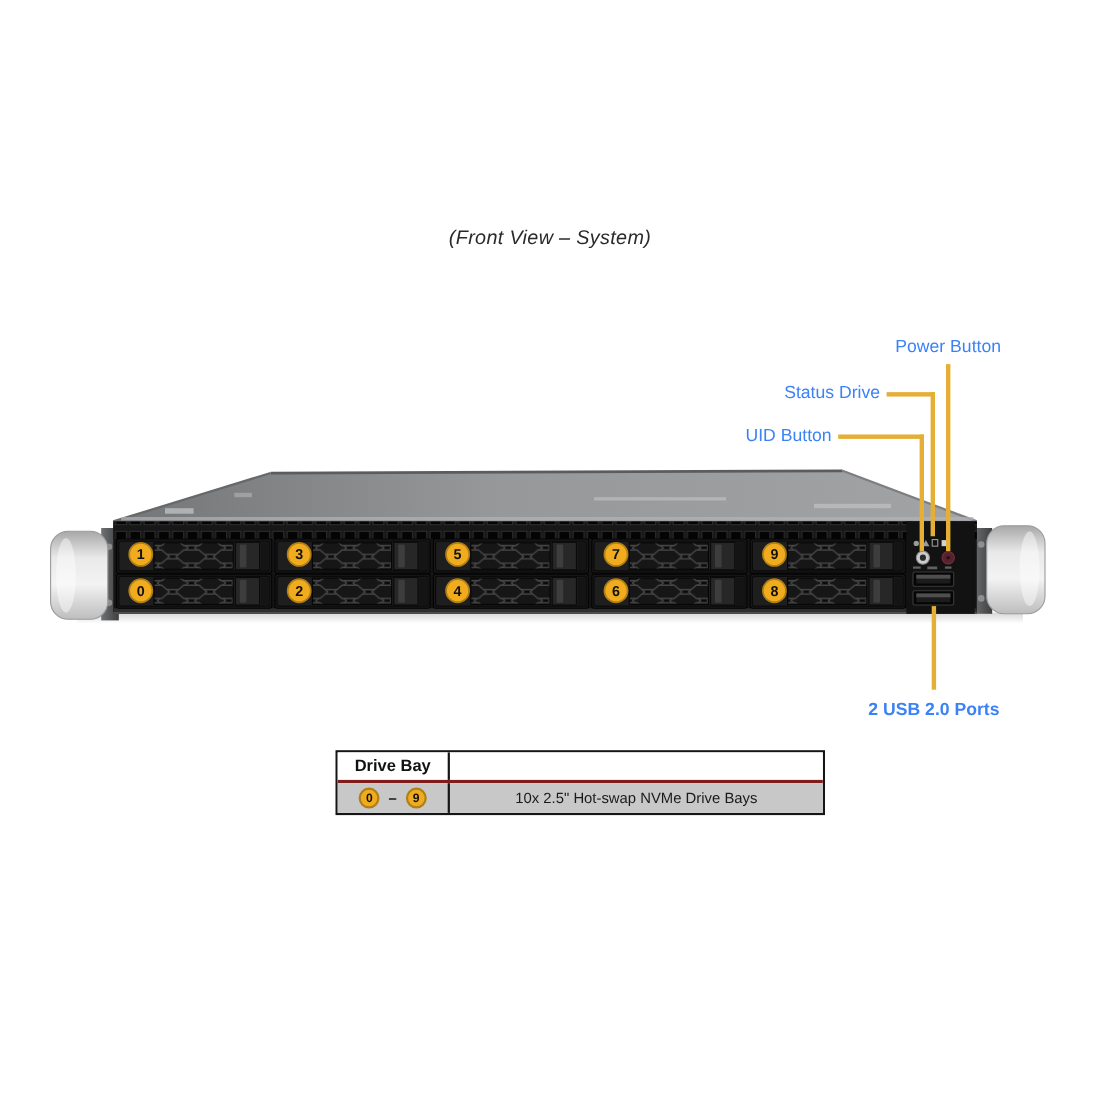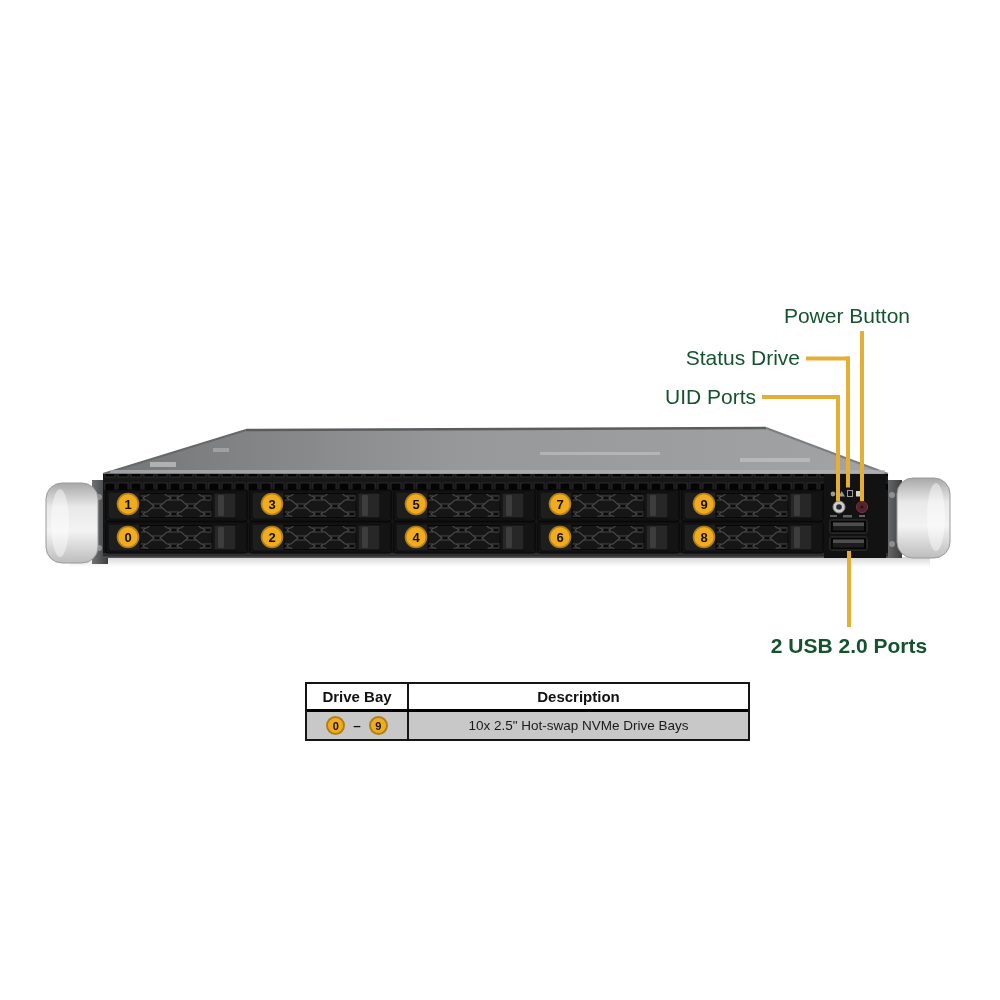--- a/index.html
+++ b/index.html
@@ -1,44 +1,45 @@
 <!DOCTYPE html>
 <html><head>
 <meta charset="utf-8">
 <style>
   html,body{margin:0;padding:0;background:#ffffff;}
   .stage{position:relative;width:1000px;height:1000px;background:#ffffff;overflow:hidden;
          font-family:"Liberation Sans", sans-serif;}
   .fig-title{position:absolute;left:0;top:206px;width:1000px;text-align:center;
              font-size:18px;font-style:italic;color:#2a2a2a;letter-spacing:.3px;}
-  .callout-label{position:absolute;font-size:21px;color:#14532d;line-height:20px;white-space:nowrap;}
+  .callout-label{position:absolute;font-size:16px;color:#3b82f6;line-height:20px;white-space:nowrap;}
   .lbl-power{left:770px;top:306px;width:140px;text-align:right;}
   .lbl-status{left:655px;top:348px;width:145px;text-align:right;}
   .lbl-uid{left:610px;top:387px;width:146px;text-align:right;}
   .lbl-usb{left:763px;top:636px;width:172px;text-align:center;font-weight:bold;}
   svg{position:absolute;left:0;top:0;}
   
   .spec-table{position:absolute;left:305px;top:682px;width:441px;border:2px solid #151515;background:#fff;}
-  .thead{display:flex;background:#ffffff;border-bottom:3px solid #000000;}
+  .thead{display:flex;background:#ffffff;border-bottom:3px solid #7f1d1d;}
   .trow{display:flex;background:#c8c8c8;}
   .cell{box-sizing:border-box;display:flex;align-items:center;justify-content:center;}
   .col1{width:102px;flex:none;border-right:2px solid #151515;}
   .col2{flex:1;}
   .th{height:25px;font-weight:bold;font-size:15px;color:#111;}
   .td{height:27px;font-size:13.5px;color:#1a1a1a;}
   .badge{width:19px;height:19px;border-radius:50%;background:#F0AC1E;border:2px solid #B07F15;
          color:#111;font-size:11px;font-weight:bold;display:inline-flex;align-items:center;
          justify-content:center;box-sizing:border-box;}
   .dash{margin:0 8px;font-weight:bold;color:#111;}
 </style>
 </head>
 <body>
 
 <div class="stage">
 
+  <div class="fig-title">(Front View – System)</div>
 
   <svg width="1000" height="670" viewBox="0 0 1000 670">
     <defs>
       <linearGradient id="topg" x1="0" y1="0" x2="1" y2="0">
         <stop offset="0" stop-color="#737577"></stop>
         <stop offset="0.45" stop-color="#96989a"></stop>
         <stop offset="1" stop-color="#a1a3a5"></stop>
       </linearGradient>
       <linearGradient id="silverg" x1="0" y1="0" x2="0" y2="1">
         <stop offset="0" stop-color="#a8a8a8"></stop>
@@ -207,27 +208,26 @@
       <rect x="806" y="356.5" width="44" height="4"></rect>
       <rect x="846" y="356.5" width="4" height="131"></rect>
       <rect x="762" y="395" width="78" height="4"></rect>
       <rect x="836" y="395" width="4" height="106"></rect>
       <rect x="847" y="551" width="4" height="76"></rect>
     </g>
   </svg>
 
   <div class="callout-label lbl-power">Power Button</div>
   <div class="callout-label lbl-status">Status Drive</div>
-  <div class="callout-label lbl-uid">UID Ports</div>
+  <div class="callout-label lbl-uid">UID Button</div>
   <div class="callout-label lbl-usb">2 USB 2.0 Ports</div>
 
   <div class="spec-table">
     <div class="thead">
       <div class="cell col1 th">Drive Bay</div>
-      <div class="cell col2 th">Description</div>
     </div>
     <div class="trow">
       <div class="cell col1 td">
         <span class="badge">0</span>
         <span class="dash">–</span>
         <span class="badge">9</span>
       </div>
       <div class="cell col2 td">10x 2.5" Hot-swap NVMe Drive Bays</div>
     </div>
   </div>

